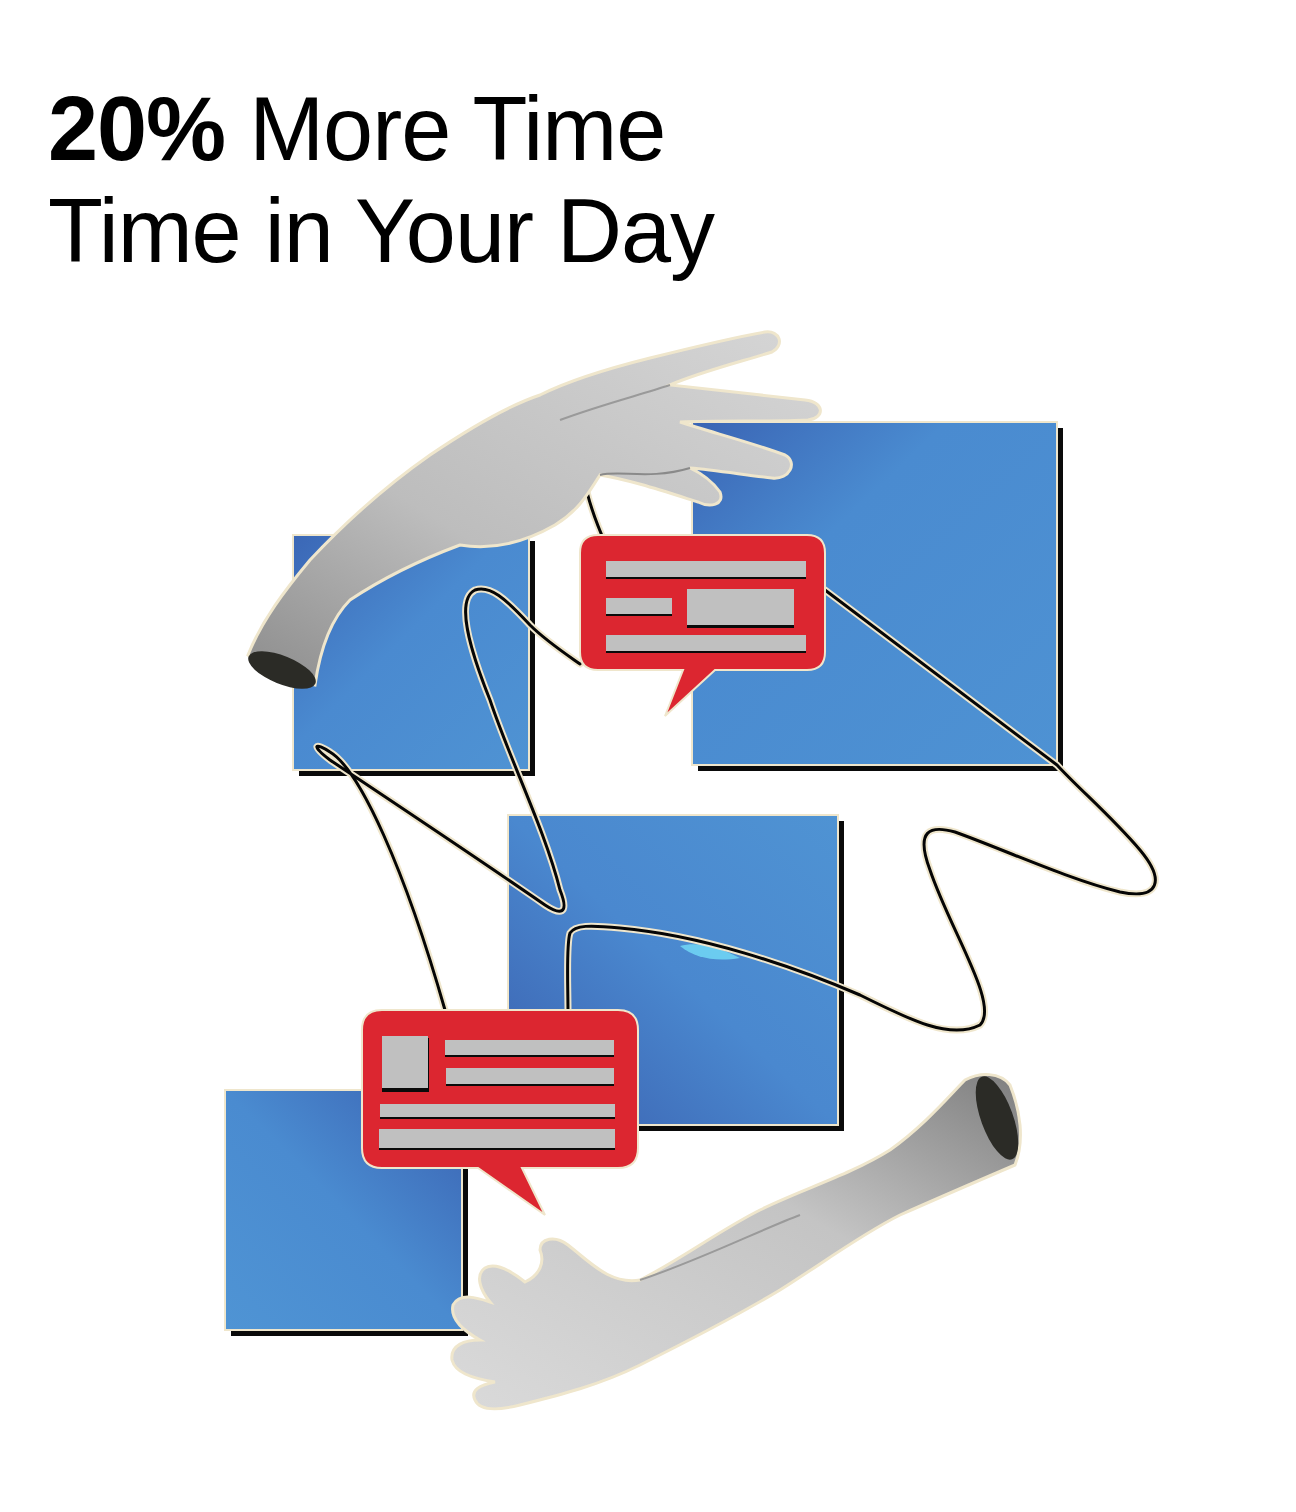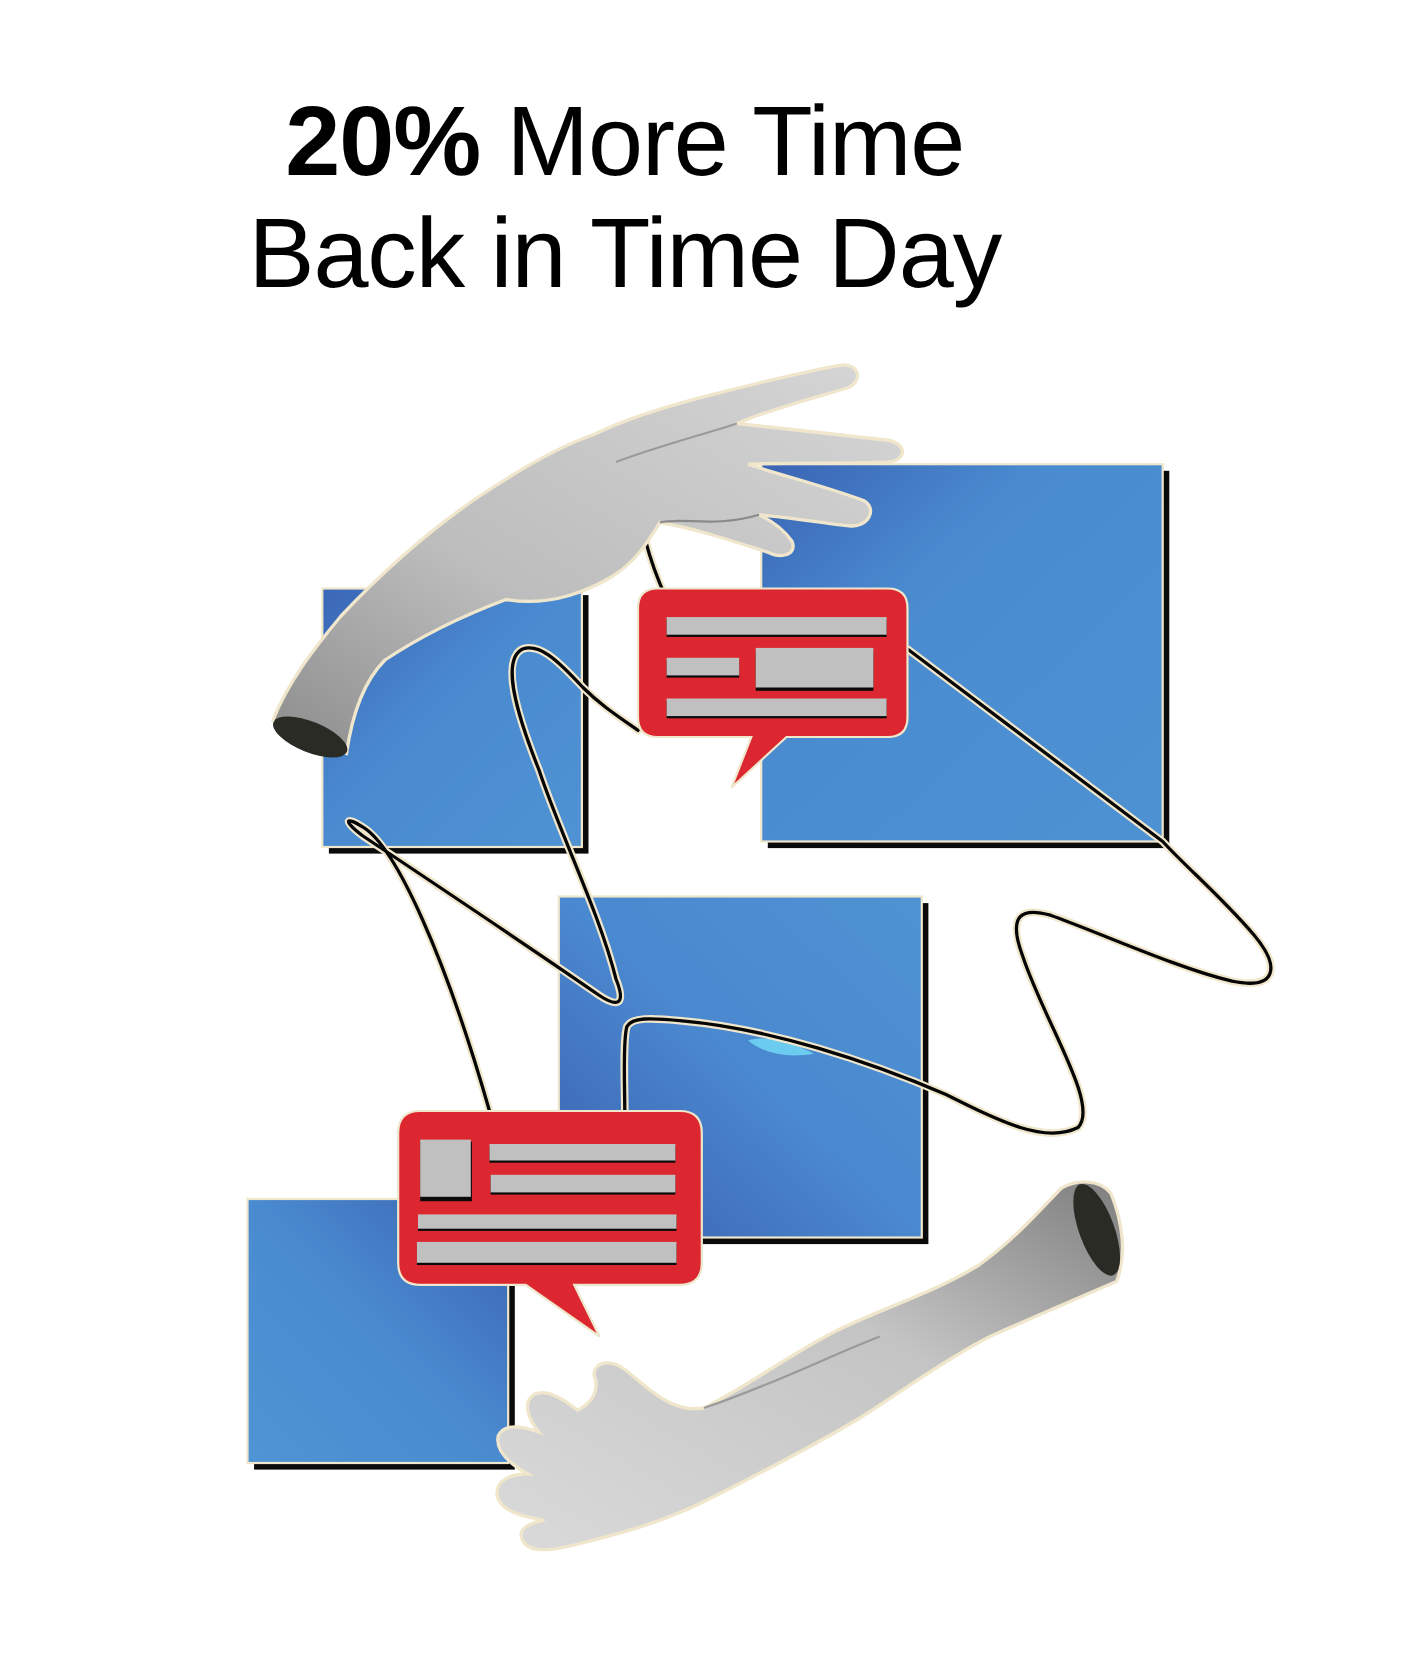--- a/index.html
+++ b/index.html
@@ -1,27 +1,27 @@
 <!DOCTYPE html>
 <html><head>
   <meta charset="utf-8">
   <style>
     html, body { margin: 0; padding: 0; background: #ffffff; }
     body { width: 1296px; height: 1512px; position: relative; overflow: hidden; font-family: "Liberation Sans", sans-serif; }
-    .headline { position: absolute; left: 0; top: 78px; width: 1136px; text-align: center; color: #000; font-size: 90px; line-height: 102px; letter-spacing: -1px; }
+    .headline { position: absolute; left: 0; top: 78px; width: 1136px; color: #000; font-size: 90px; line-height: 102px; letter-spacing: -1px; padding-left: 48px; }
     .headline .bold { font-weight: 700; }
     .headline .line { display: block; white-space: nowrap; }
     svg.art { position: absolute; left: 0; top: 0; }
   </style>
 </head>
 <body>
 
 <div class="headline">
   <span class="line"><span class="bold">20%</span><span> More Time</span></span>
-  <span class="line">Back in Time Day</span>
+  <span class="line">Time in Your Day</span>
 </div>
 
 <svg class="art" width="1296" height="1512" viewBox="0 0 1296 1512">
   <defs>
     <linearGradient id="blueA" x1="0" y1="0" x2="1" y2="1">
       <stop offset="0" stop-color="#3b67b6"></stop>
       <stop offset="0.45" stop-color="#4a8ad0"></stop>
       <stop offset="1" stop-color="#4f93d3"></stop>
     </linearGradient>
     <linearGradient id="blueB" x1="0" y1="0" x2="1" y2="1">

